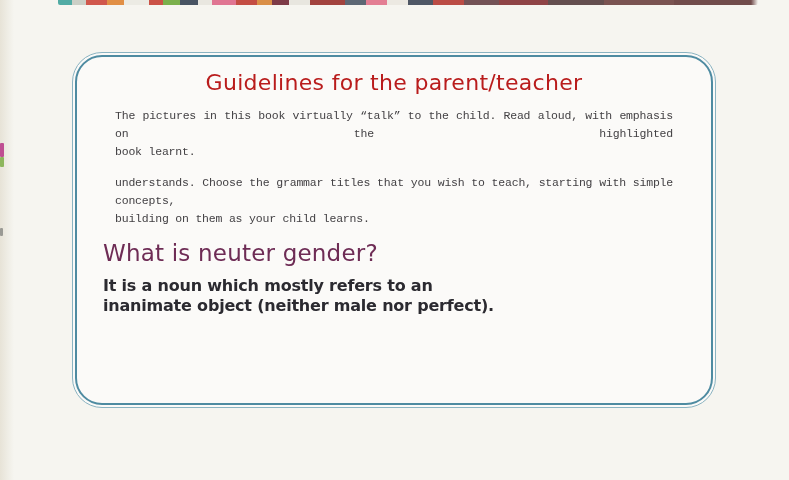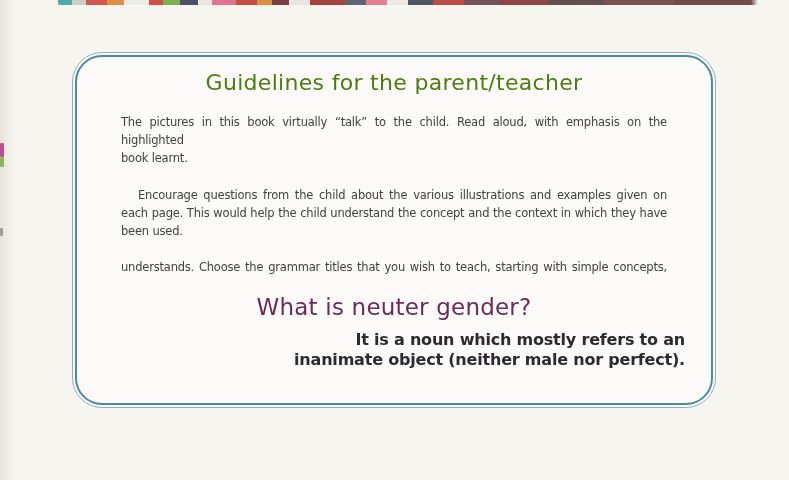--- a/index.html
+++ b/index.html
@@ -40,37 +40,37 @@
     background:#fbfaf8;
   }
   .frame-inner {
     position:absolute; inset:2px; box-sizing:border-box;
     border:2px solid #4e8ba1; border-radius:27px;
     padding:0 26px; overflow:hidden;
   }
   .heading {
     margin:13px 0 9px; text-align:center;
     font-size:22px; font-weight:normal; letter-spacing:.3px;
-    color:#4d7c0f;
+    color:#b91c1c;
   }
   .bodytext {
     color:#434144; font-size:11.5px; letter-spacing:-0.2px;
     line-height:18.2px;
   }
-  .para { margin:18px; }
+  .para { margin:12px;font-family:Liberation Mono, monospace; }
   .ln { text-align:justify; text-align-last:justify; }
   .ln.last { text-align:justify; text-align-last:left; }
   .ln.ind { text-indent:17px; }
   .subheading {
-    margin:11px 0 10px; text-align:center;
+    margin:11px 0 10px; 
     font-size:23px; font-weight:normal; letter-spacing:.2px;
     color:#6e2c55;
   }
   .definition {
-    text-align:right; font-weight:bold; color:#2b2a30;
+    text-align:left; font-weight:bold; color:#2b2a30;
     font-size:16px; line-height:19.5px; letter-spacing:-0.2px;
   }
 </style>
 </head>
 <body>
 
 <div class="stage">
 
   <div class="left-edge"></div>
   <div class="speck" style="left:0;top:143px;width:4px;height:14px;background:#bf4f92;"></div>
@@ -83,26 +83,22 @@
     <div class="frame-inner">
 
       <h1 class="heading">Guidelines for the parent/teacher</h1>
 
       <div class="bodytext">
         <div class="para">
           <div class="ln">The pictures in this book virtually “talk” to the child. Read aloud, with emphasis on the highlighted</div>
           <div class="ln last">book learnt.</div>
         </div>
         <div class="para">
-          <div class="ln ind">Encourage questions from the child about the various illustrations and examples given on</div>
-          <div class="ln">each page. This would help the child understand the concept and the context in which they have</div>
-          <div class="ln last">been used.</div>
-        </div>
-        <div class="para">
           <div class="ln">understands. Choose the grammar titles that you wish to teach, starting with simple concepts,</div>
+          <div class="ln last">building on them as your child learns.</div>
         </div>
       </div>
 
       <h2 class="subheading">What is neuter gender?</h2>
 
       <div class="definition">
         <div>It is a noun which mostly refers to an</div>
         <div>inanimate object (neither male nor perfect).</div>
       </div>
 

